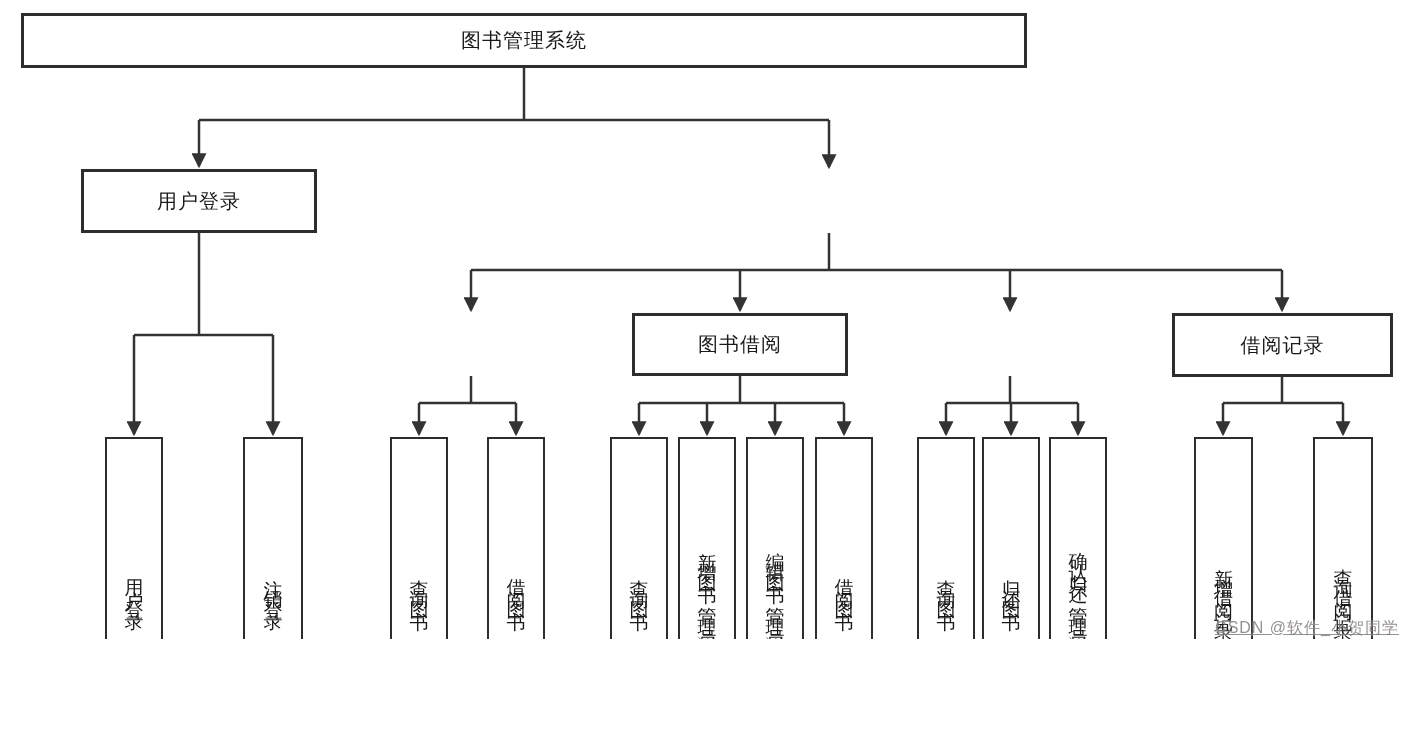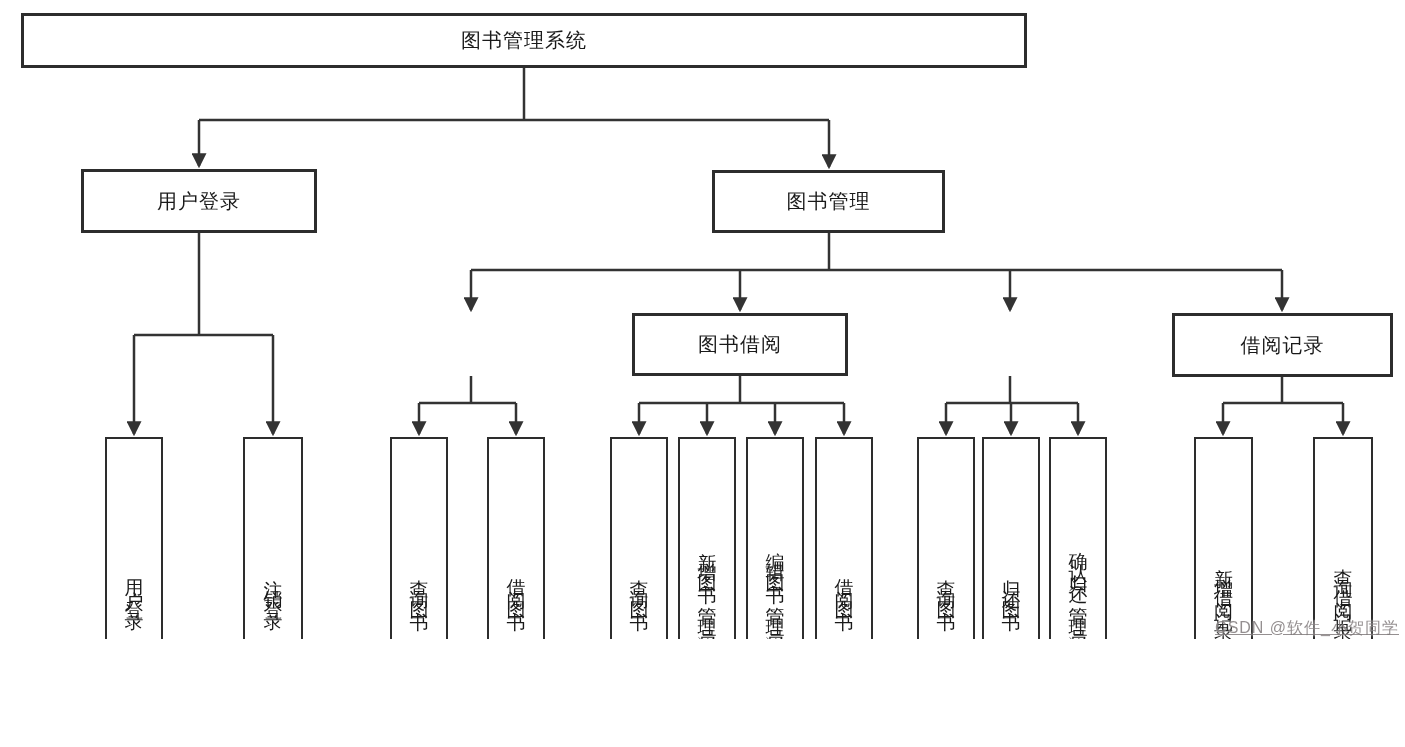--- a/index.html
+++ b/index.html
@@ -100,23 +100,20 @@
     </g>
   </svg>
 
   <div class="hbox" style="left:21px;top:13px;width:1006px;height:55px;">
     <span>图书管理系统</span>
   </div>
 
   <div class="hbox" style="left:81px;top:169px;width:236px;height:64px;">
     <span>用户登录</span>
   </div>
-  <div class="hbox" style="left:712px;top:170px;width:233px;height:63px;">
-    <span>图书管理</span>
-  </div>
 
   <div class="hbox" style="left:632px;top:313px;width:216px;height:63px;justify-content:center;">
     <span>图书借阅</span>
   </div>
   <div class="hbox" style="left:1172px;top:313px;width:221px;height:64px;">
     <span>借阅记录</span>
   </div>
 
   <div class="leaf" style="left:105px;">
     <span class="vtext">用户登录</span>

